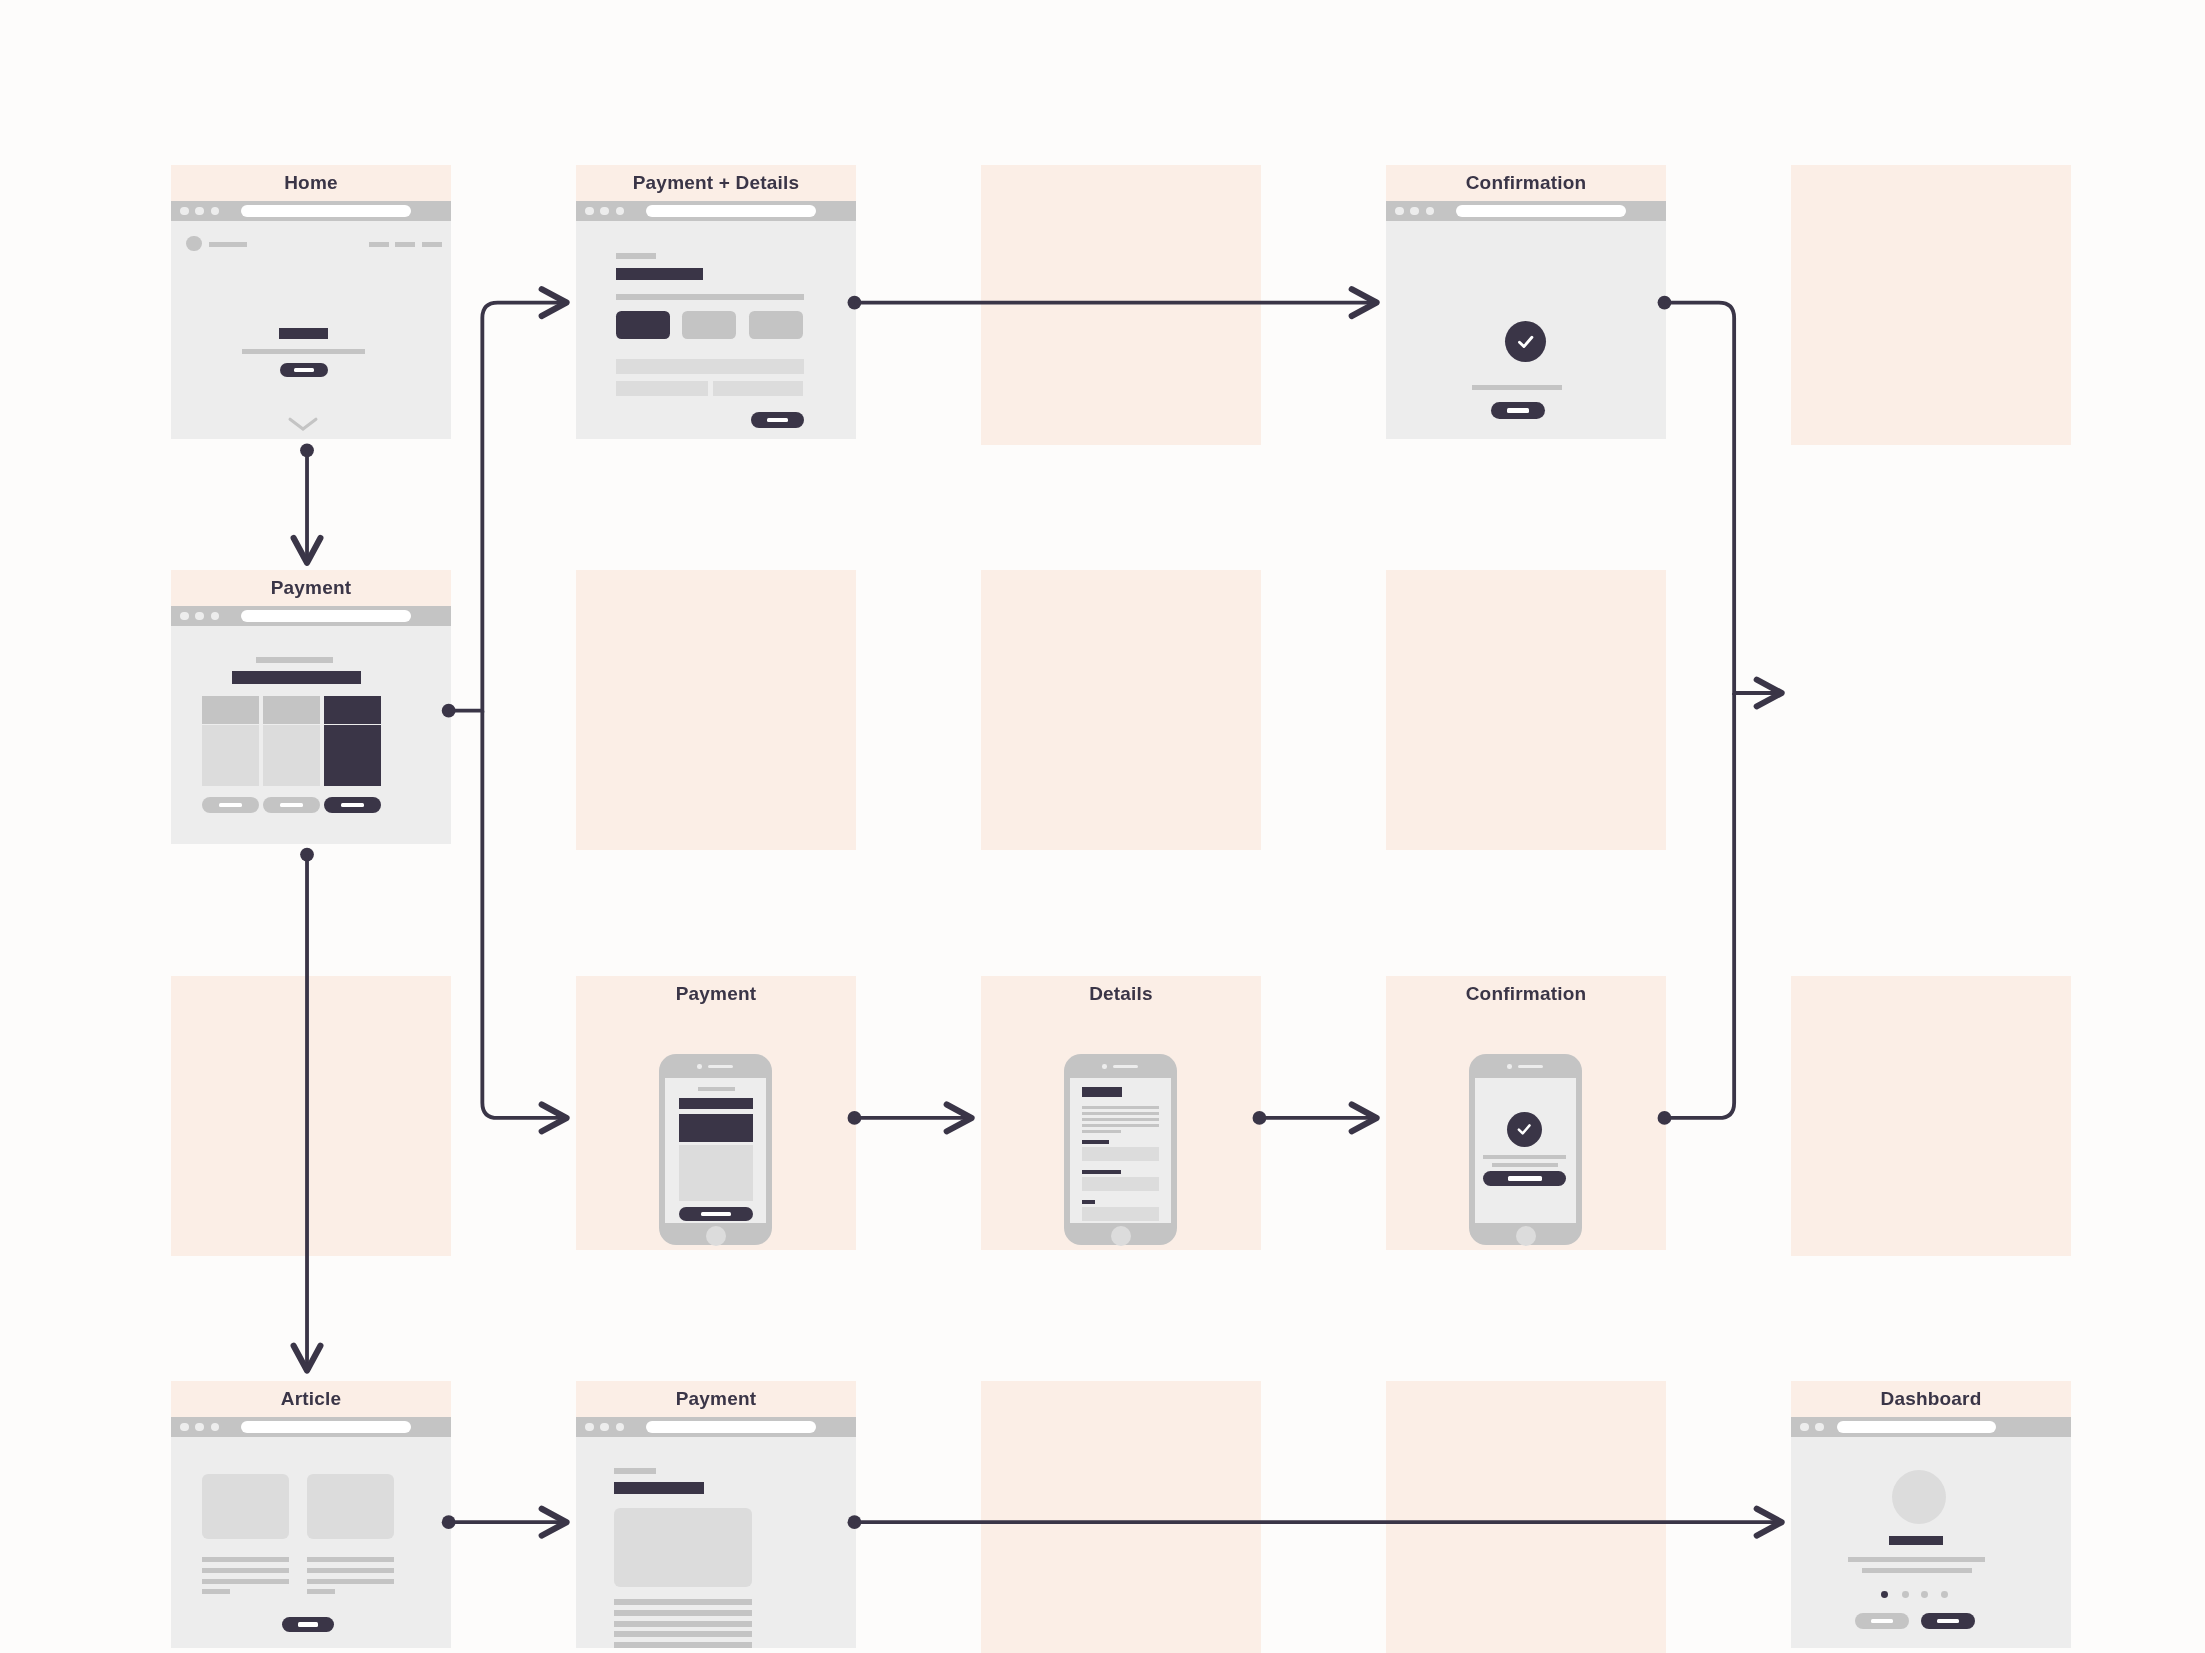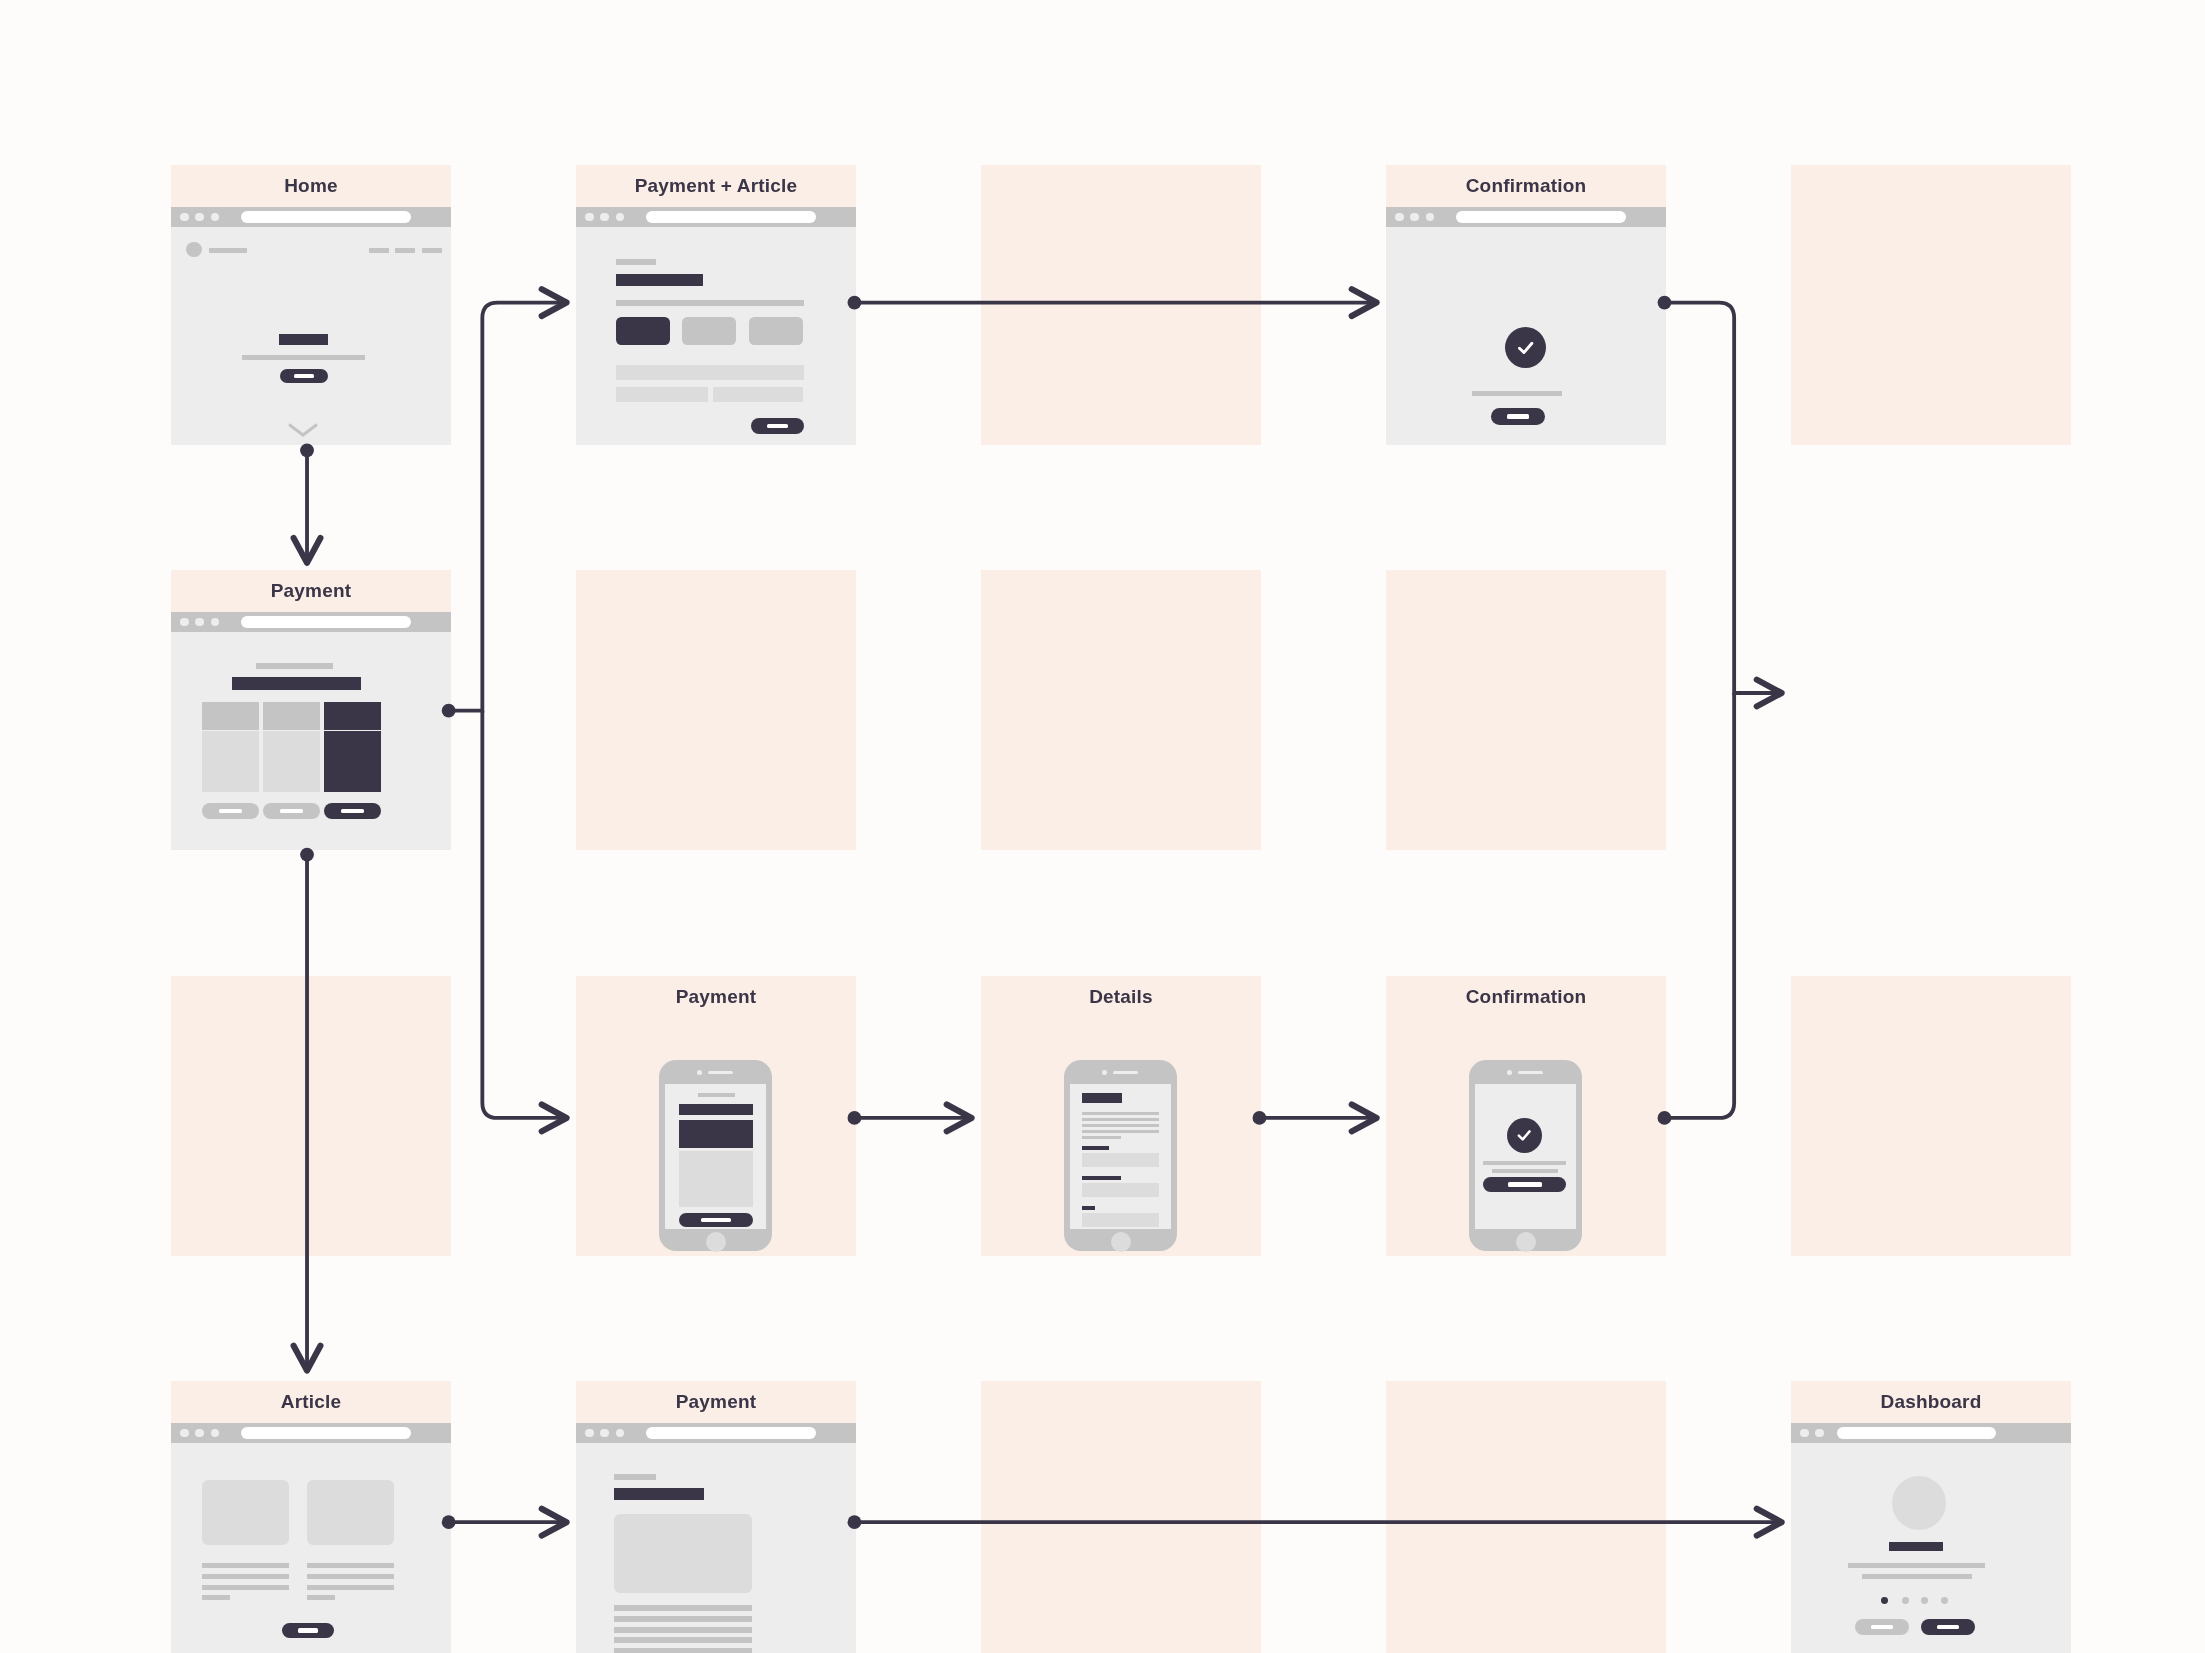--- a/index.html
+++ b/index.html
@@ -15,21 +15,21 @@
   .cell {
     position: absolute;
     background: #fbeee6;
     width: 280px; height: 280px;
   }
   .cell.placeholder { background:#fbeee6; }
 
   .card { position:absolute; width:280px; }
   .card-title {
     background:#fbeee6;
-    height:42px;
+    height:36px;
     display:flex; align-items:center; justify-content:center;
     font-size:19px; font-weight:700; color:#3a3547;
     letter-spacing:0.2px;
   }
   .card-body {
     background:#ededed;
     overflow:hidden;
     position:relative;
   }
 
@@ -100,21 +100,21 @@
           <span class="pline"></span>
         </div>
 
       <svg style="position:absolute;left:116px;top:215px;width:32px;height:17px;" viewBox="0 0 42 22">
         <path d="M4 4 L21 17 L38 4" fill="none" stroke="#c4c4c4" stroke-width="4" stroke-linecap="round"></path>
       </svg>
     </div>
   </div>
 
   <div class="card" style="left:576px;top:165px;">
-    <div class="card-title">Payment + Article</div>
+    <div class="card-title">Payment + Details</div>
     <div class="card-body" style="height:238px;">
       <div class="chrome">
         <div class="dot"></div>
         <div class="dot"></div>
         <div class="dot"></div>
         <div class="urlbar"></div>
       </div>
       <div class="bar" style="position:absolute;left:40px;top:52px;width:40px;height:6.1px;"></div>
       <div class="bar-dk" style="position:absolute;left:40px;top:67px;width:87px;height:12.3px;"></div>
       <div class="bar" style="position:absolute;left:40px;top:93px;width:188px;height:6.1px;"></div>

